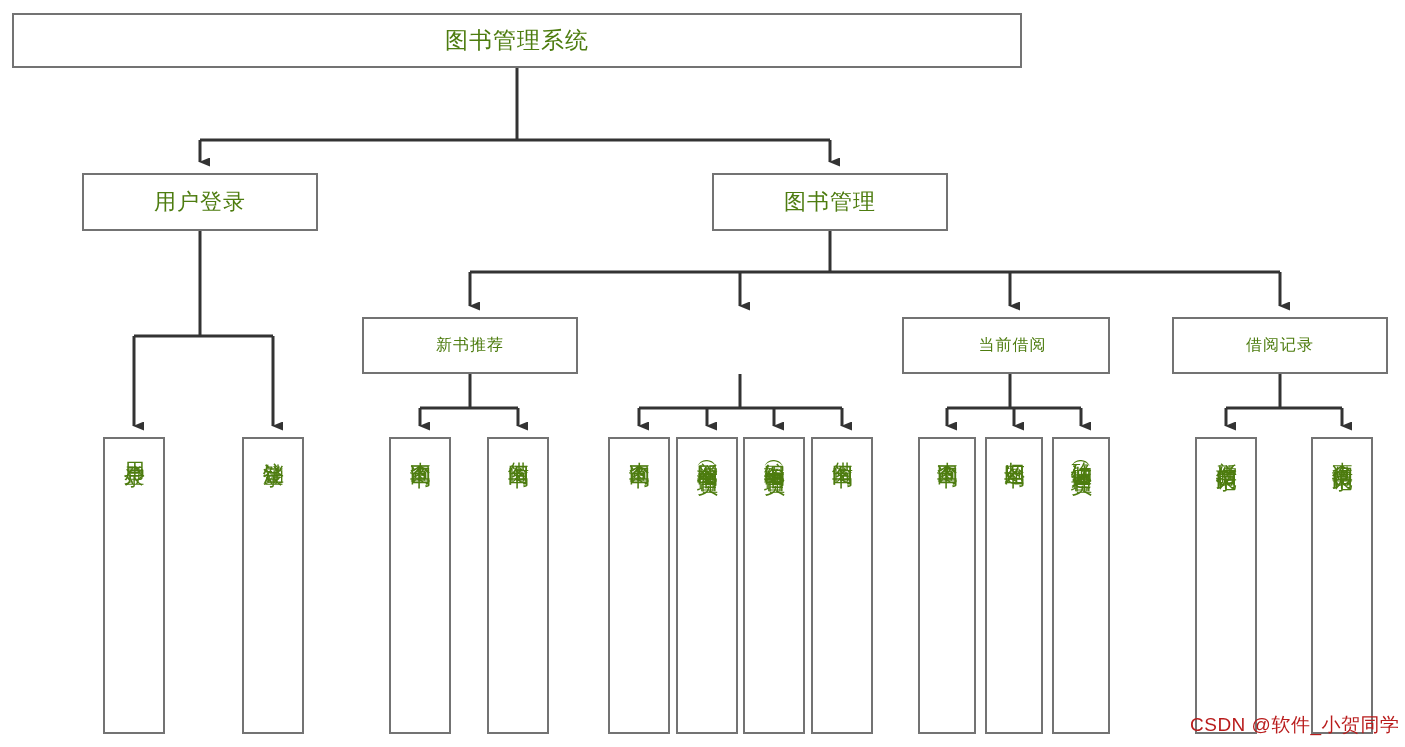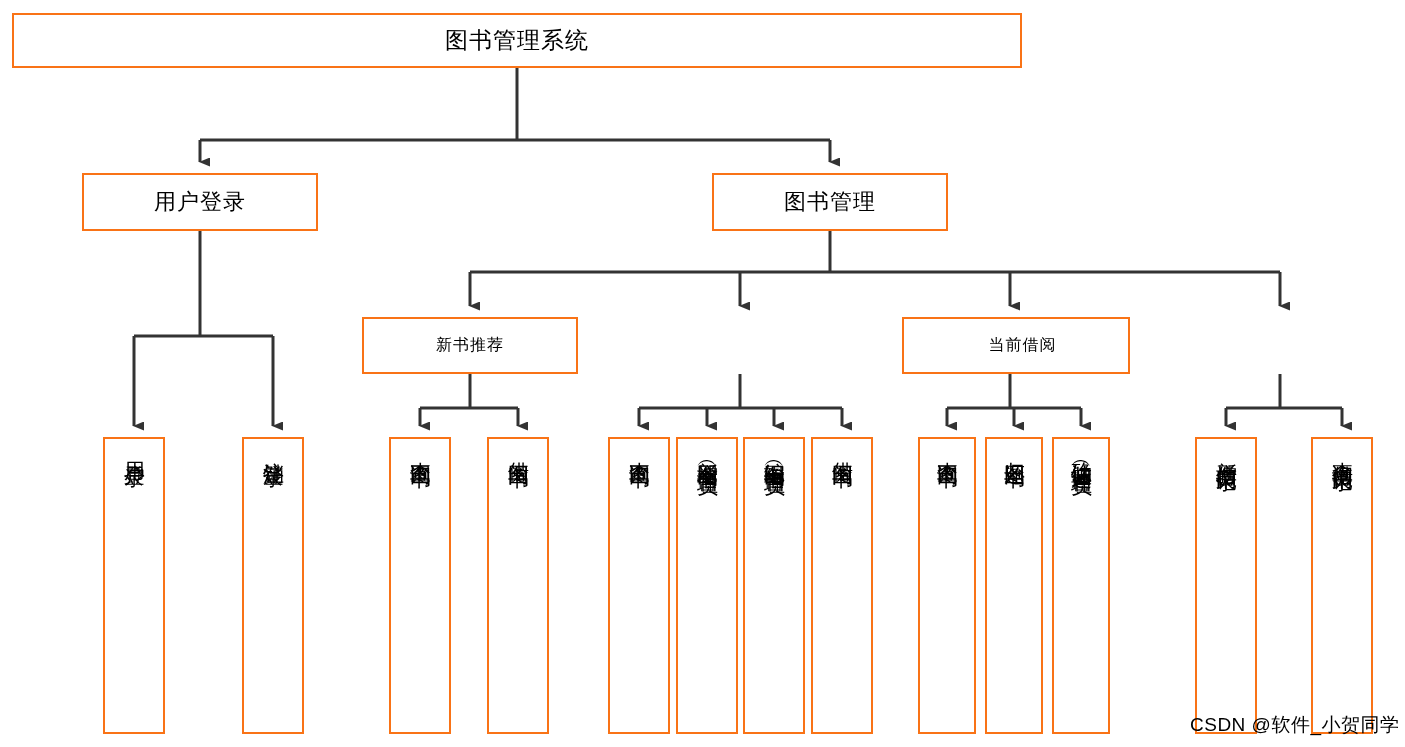--- a/index.html
+++ b/index.html
@@ -23,25 +23,25 @@
     left: 0;
     top: 0;
     width: 1405px;
     height: 747px;
     pointer-events: none;
   }
   .node {
     position: absolute;
     box-sizing: border-box;
     background: #ffffff;
-    border: 2px solid #f97316;
+    border: 2px solid #737373;
     display: flex;
     align-items: center;
     justify-content: center;
-    color: #000000;
+    color: #4d7c0f;
     font-size: 21px;
     letter-spacing: 1px;
     z-index: 3;
   }
   .node.level0 { font-size: 23px; }
   .node.level1 { font-size: 22px; }
   .node.level2 { font-size: 16px; }
   .node.leaf {
     font-size: 21px;
     line-height: 1.18;
@@ -51,21 +51,21 @@
     padding-top: 6px;
   }
   .node.leaf .vtext {
     writing-mode: vertical-rl;
     text-orientation: upright;
     white-space: nowrap;
     display: block;
   }
   .watermark {
     position: absolute;
-    color: #000000;
+    color: #b91c1c;
     font-size: 19px;
     letter-spacing: 0.5px;
     z-index: 5;
     white-space: nowrap;
   }
 </style>
 </head>
 <body>
 
 <div id="diagram-canvas">
@@ -112,21 +112,22 @@
         <line x1="1342" y1="408" x2="1342" y2="426" marker-end="url(#arrowhead)"></line>
       </g>
   </svg>
 
   <div class="node level0" style="left: 12px; top: 13px; width: 1010px; height: 55px;">图书管理系统</div>
 
   <div class="node level1" style="left: 82px; top: 173px; width: 236px; height: 58px;">用户登录</div>
   <div class="node level1" style="left: 712px; top: 173px; width: 236px; height: 58px;">图书管理</div>
 
   <div class="node level2" style="left: 362px; top: 317px; width: 216px; height: 57px;">新书推荐</div>
-  <div class="node level2" style="left: 902px; top: 317px; width: 228px; height: 57px; padding-left: 13px;">当前借阅</div>
+  <div class="node level2" style="left: 902px; top: 317px; width: 208px; height: 57px; padding-left: 13px;">当前借阅</div>
+  <div class="node level2" style="left: 1172px; top: 317px; width: 216px; height: 57px;">借阅记录</div>
 
   <div class="node leaf" style="left: 103px; top: 437px; width: 62px; height: 297px;">
       <span class="vtext">用户登录</span>
     </div>
   <div class="node leaf" style="left: 242px; top: 437px; width: 62px; height: 297px;">
       <span class="vtext">注销登录</span>
     </div>
   <div class="node leaf" style="left: 389px; top: 437px; width: 62px; height: 297px;">
       <span class="vtext">查询图书</span>
     </div>

